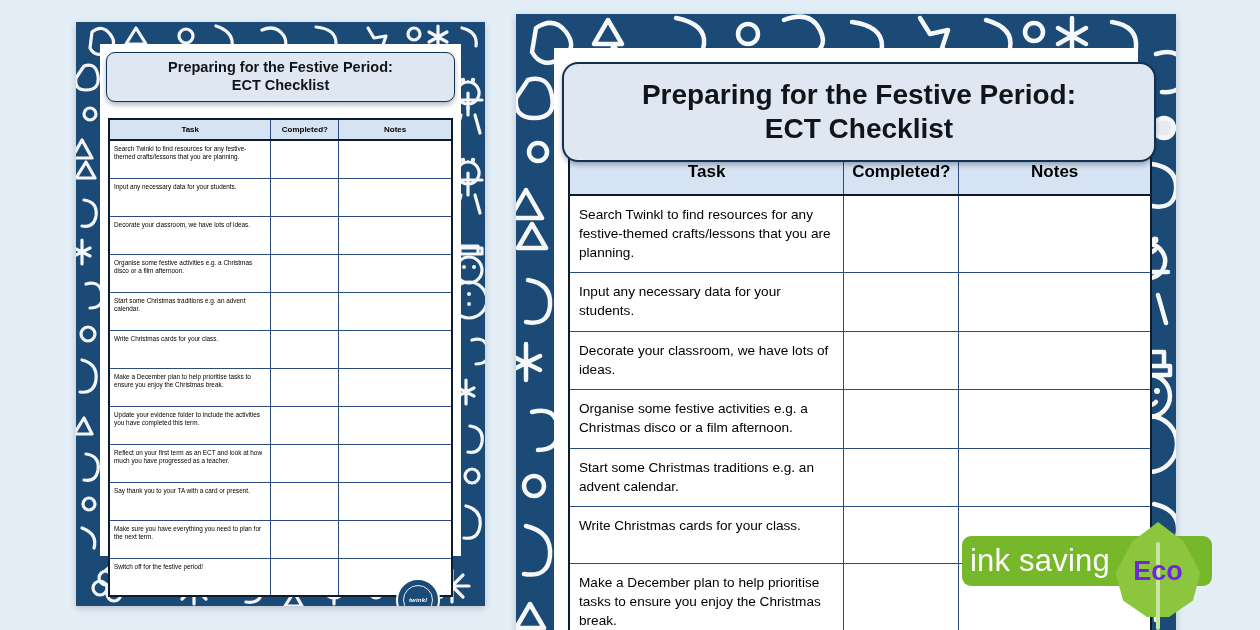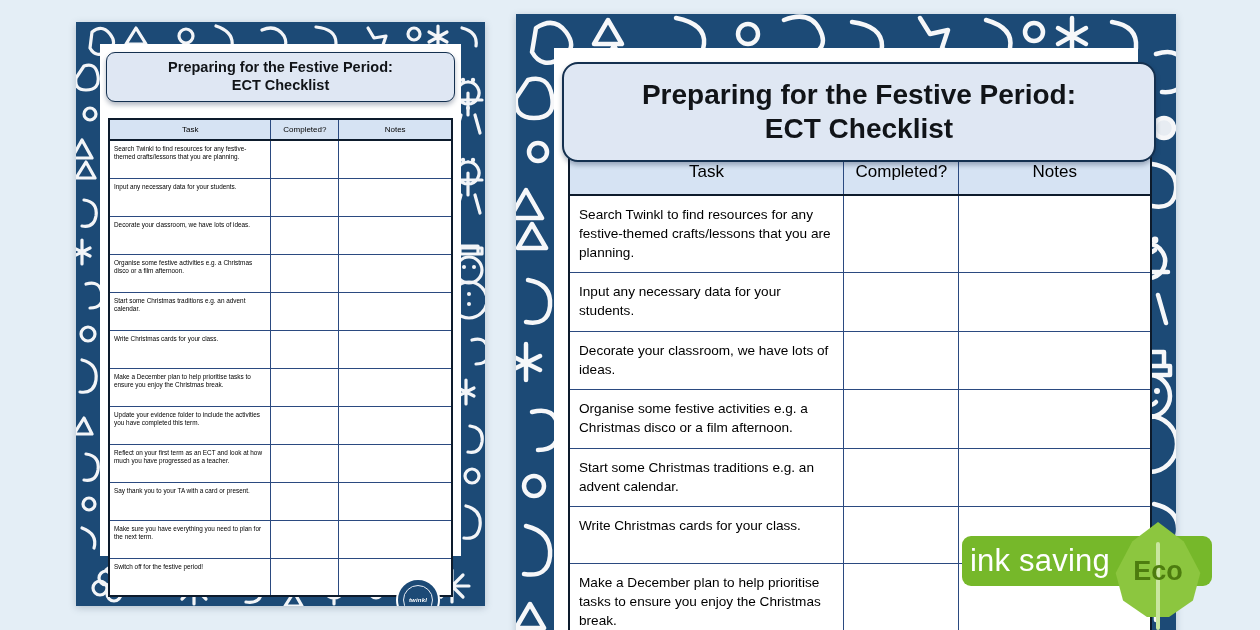--- a/index.html
+++ b/index.html
@@ -58,21 +58,21 @@
   .tbl th, .tbl td {
     border: 1px solid #2b4a80;
     vertical-align: top;
     color: #000;
     background: #fff;
   }
   .tbl thead th {
     background: #d6e3f3;
     text-align: center;
     vertical-align: middle;
-    font-weight: normal;
+    font-weight: bold;
     border-bottom: 2px solid #0d1b2c;
   }
   .col-task  { width: 47.2%; }
   .col-comp  { width: 19.8%; }
   .col-notes { width: 33.0%; }
 
   
   #left-page { left: 76px; top: 22px; width: 409px; height: 584px; }
   #left-page .doodle-border { }
   #left-page .inner-white { left: 24px; top: 22px; right: 24px; bottom: 50px; }
@@ -145,21 +145,21 @@
   #eco-leaf-stem {
     position: absolute; left: 194px; top: 14px;
     width: 4px; height: 88px;
     background: #c9e6a0;
     border-radius: 2px;
   }
   #eco-label {
     position: absolute; left: 150px; top: -6px;
     width: 92px; height: 98px;
     display: flex; align-items: center; justify-content: center;
-    color: #4d7c0f; font-size: 27px; font-weight: bold;
+    color: #6d28d9; font-size: 27px; font-weight: bold;
   }
 </style>
 </head>
 <body>
 
 <div id="stage">
 
   <div class="page" id="left-page">
 
     <div class="doodle-border">

